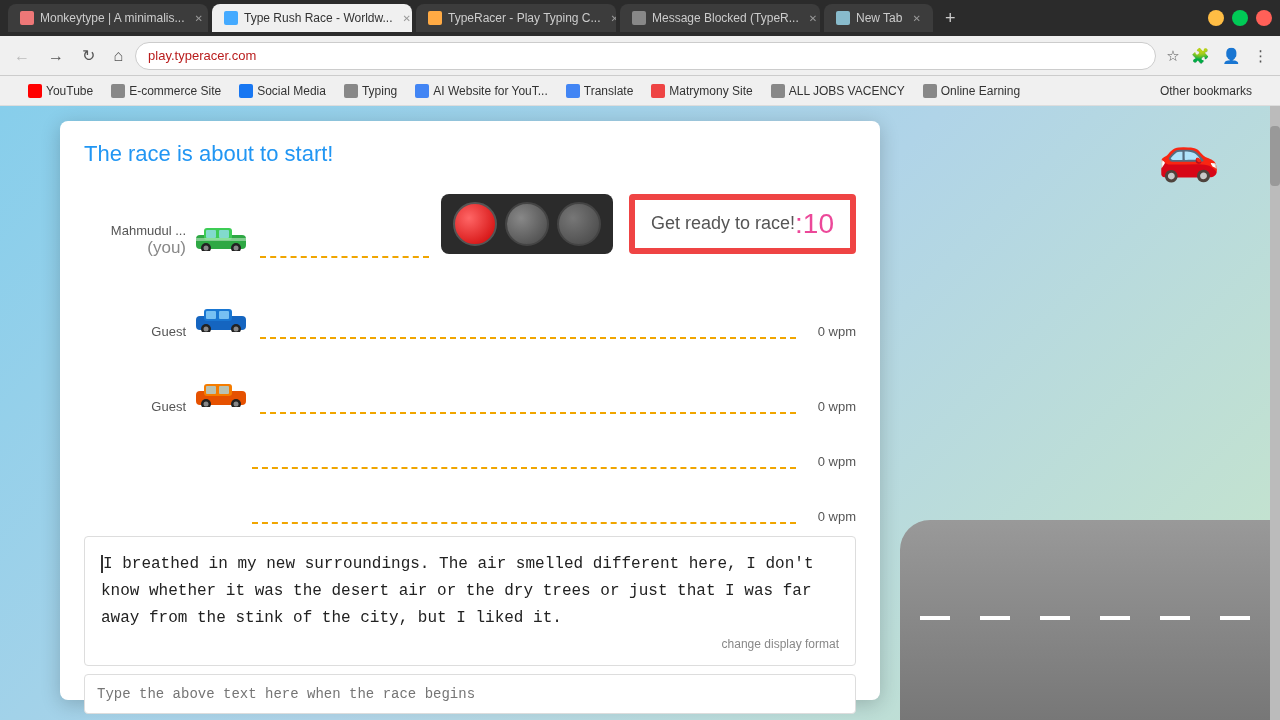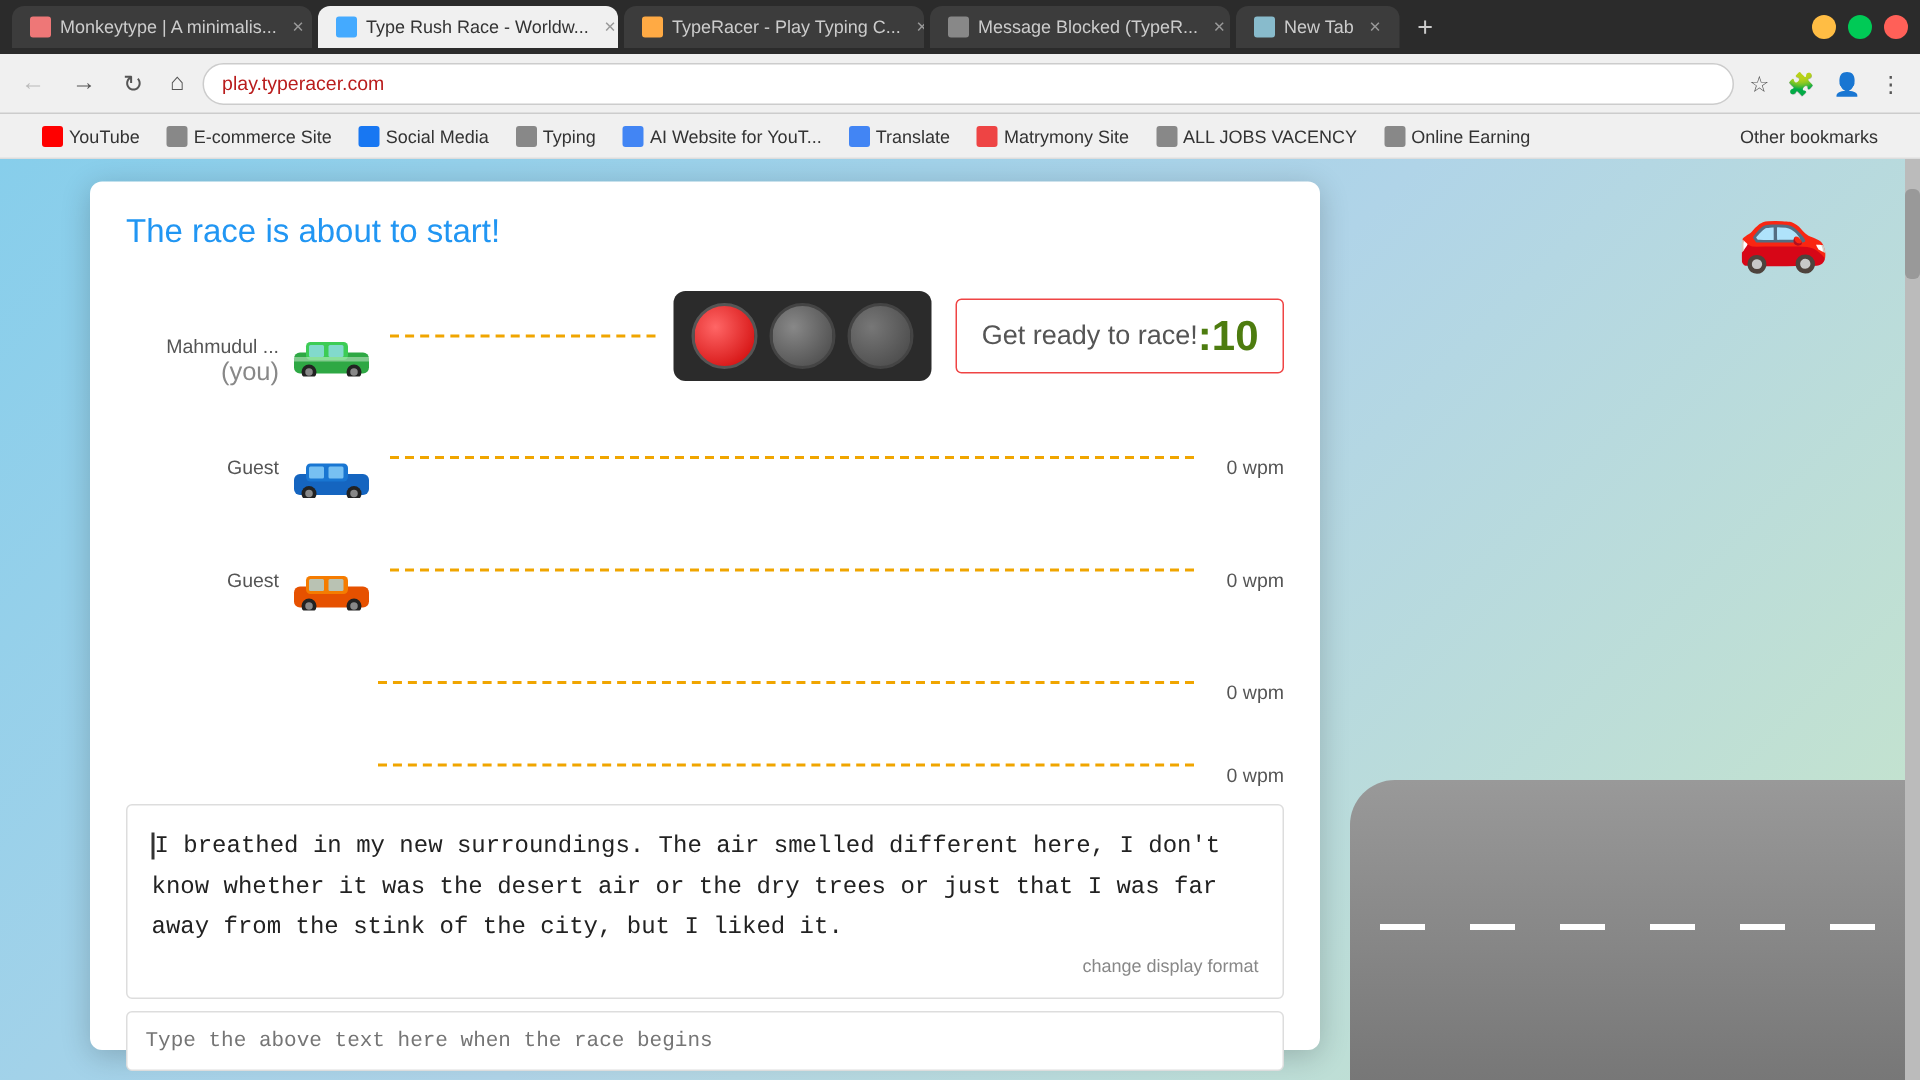--- a/index.html
+++ b/index.html
@@ -188,21 +188,21 @@
       font-weight: normal;
       margin-bottom: 16px;
     }
 
     
     .race-tracks {
       margin-bottom: 12px;
     }
     .race-track {
       display: flex;
-      align-items: flex-start;
+      align-items: flex-end;
       margin-bottom: 6px;
       position: relative;
       margin-top: 40px;
     }
     .track-player {
       width: 110px;
       text-align: right;
       font-size: 13px;
       color: #555;
       flex-shrink: 0;
@@ -254,33 +254,33 @@
     .light-red { background: radial-gradient(circle at 35% 35%, #ff6666, #cc0000); }
     .light-yellow { background: radial-gradient(circle at 35% 35%, #888, #444); border-color: #444; }
     .light-green { background: radial-gradient(circle at 35% 35%, #777, #444); border-color: #444; }
 
     .countdown-info {
       margin-left: 16px;
       display: flex;
       align-items: center;
       flex: 1;
       background: white;
-      border: 1px solid #ef4444;
+      border: 6px solid #ef4444;
       border-radius: 4px;
       padding: 8px 16px;
       justify-content: space-between;
     }
     .get-ready-text {
       font-size: 18px;
       color: #555;
     }
     .countdown-num {
       font-size: 28px;
-      color: #4d7c0f;
-      font-weight: bold;
+      color: #ec4899;
+      font-weight: normal;
     }
     @keyframes blink { 0%,100%{opacity:1} 50%{opacity:0} }
 
     .change-format {
       text-align: right;
       font-size: 12px;
       color: #888;
       margin-top: 4px;
       cursor: pointer;
     }

